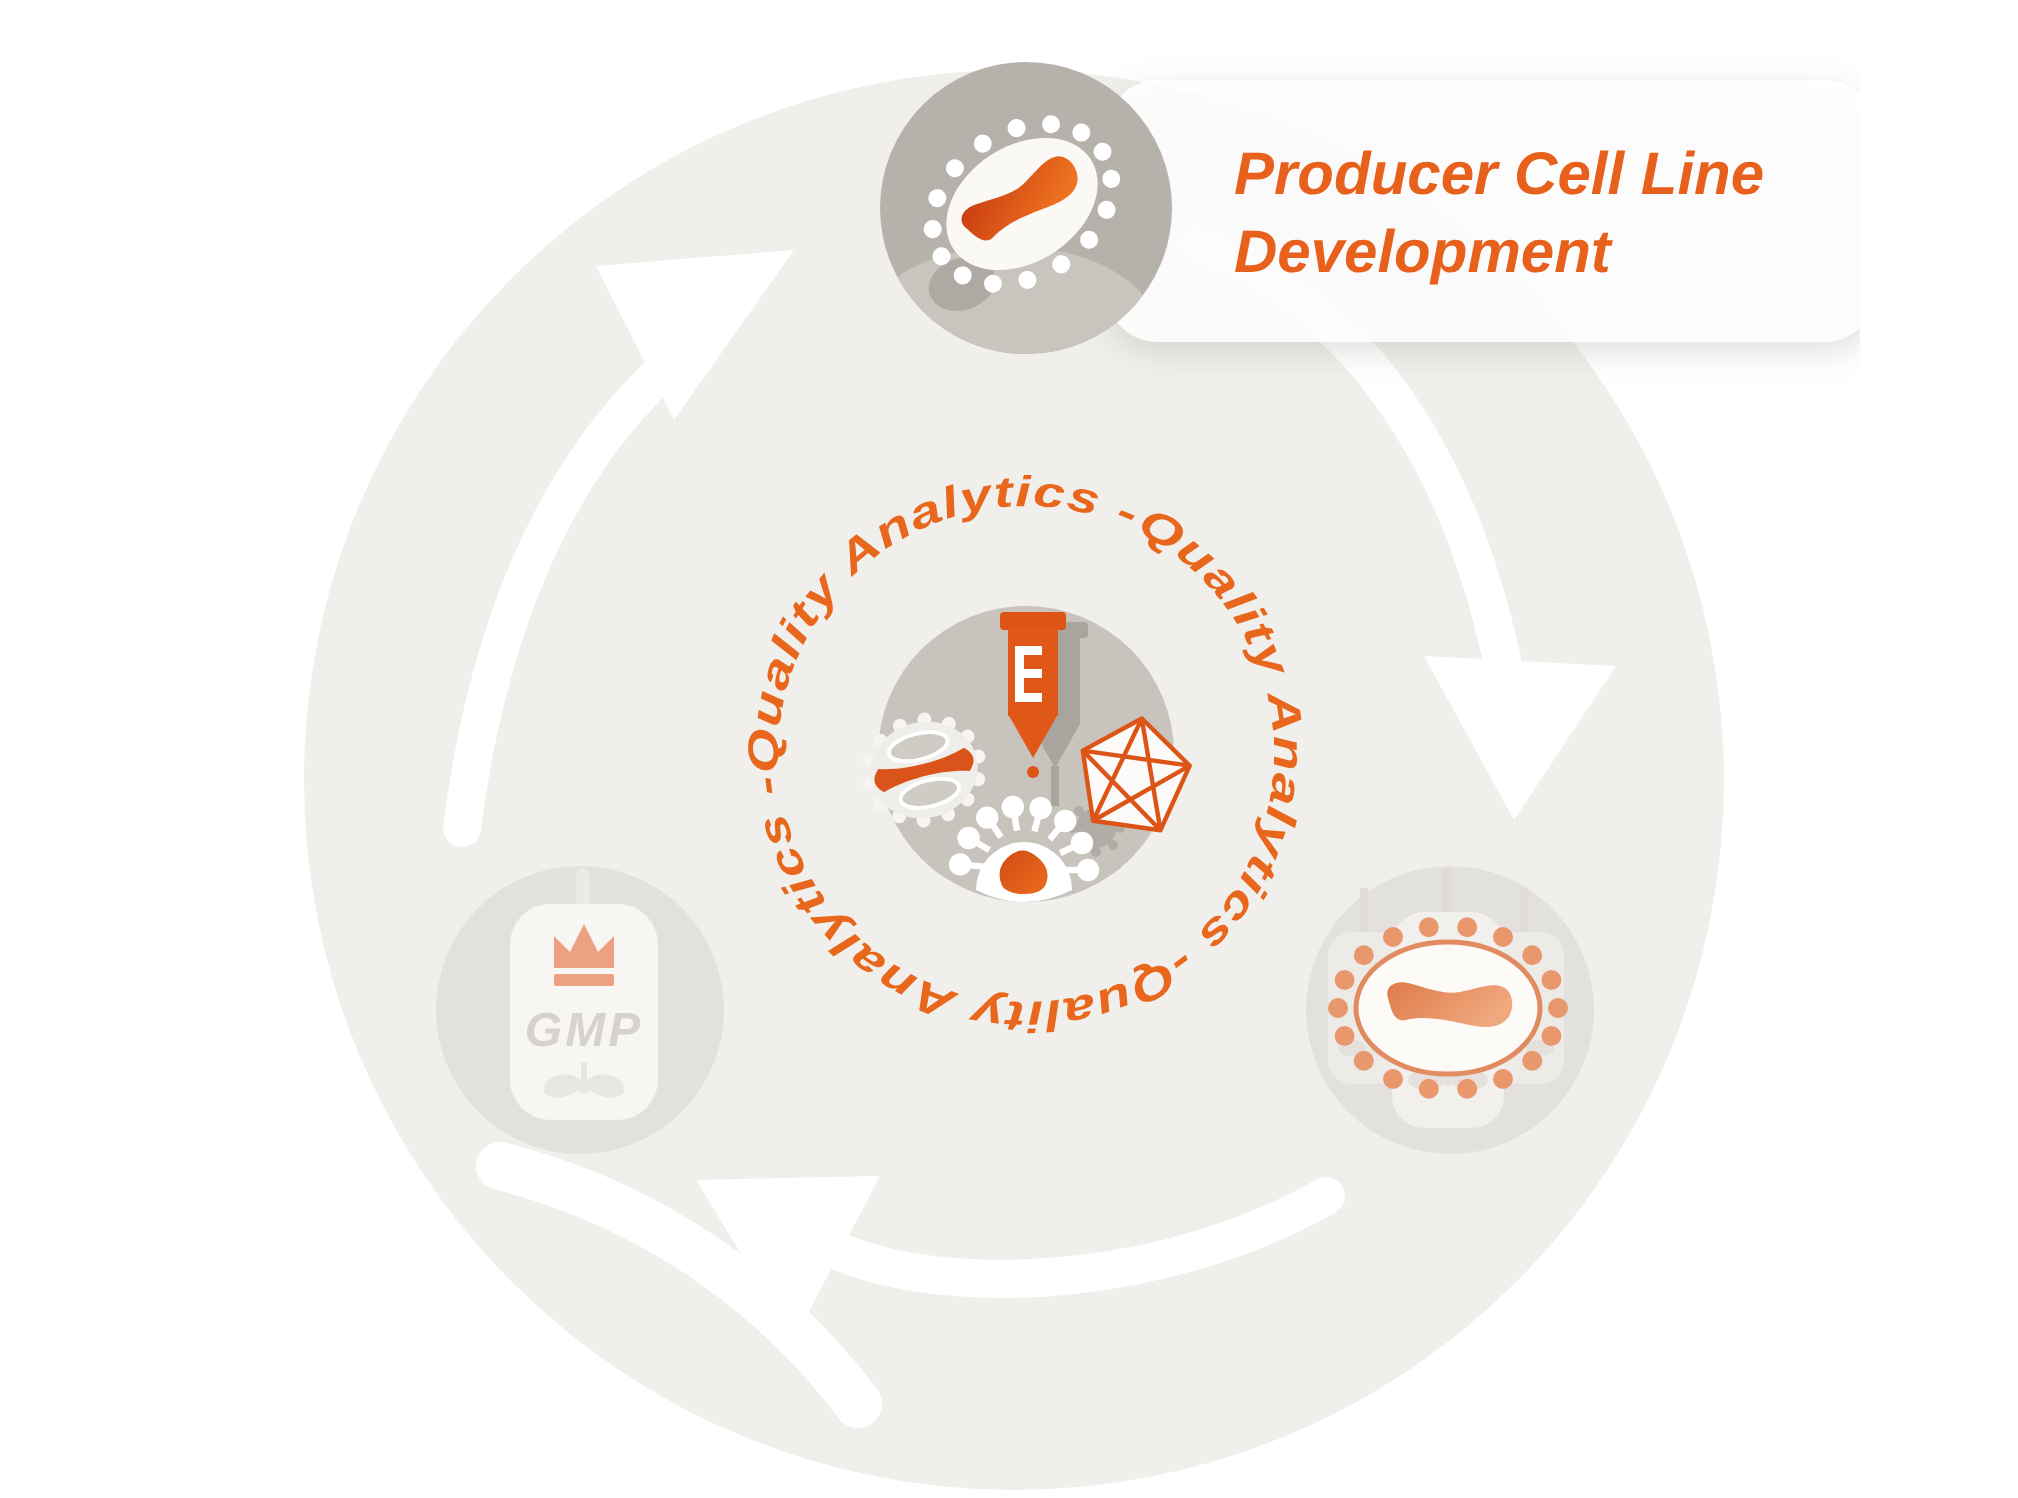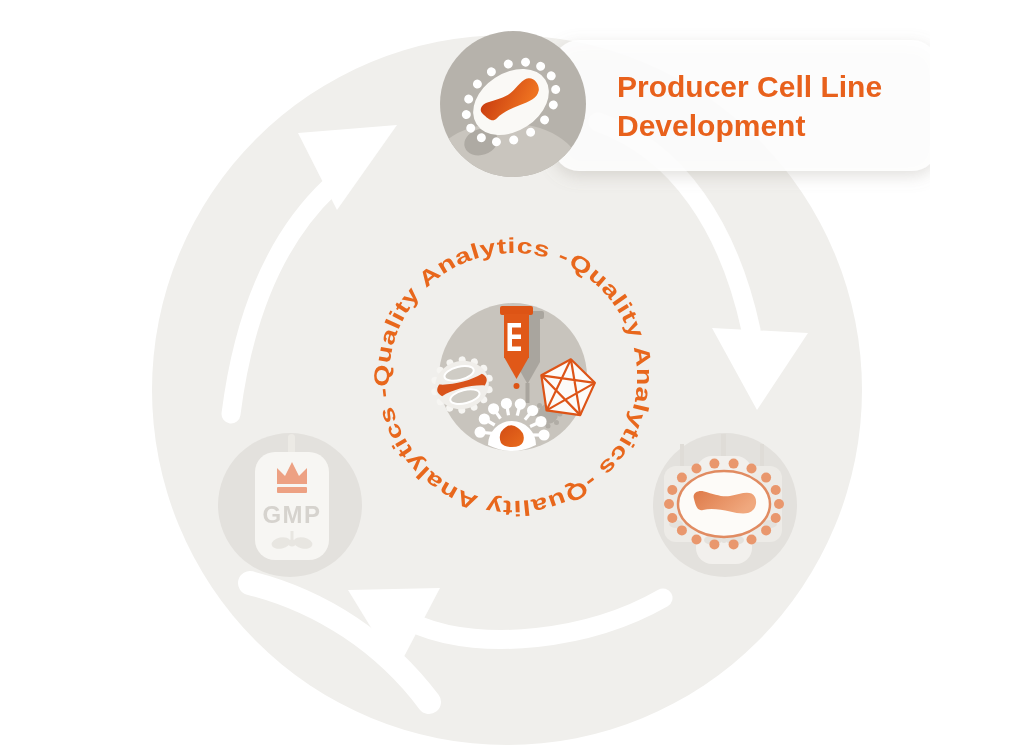--- a/index.html
+++ b/index.html
@@ -1,17 +1,17 @@
 <!DOCTYPE html>
 <html><head>
 <meta charset="utf-8">
 <style>
   html,body{margin:0;padding:0;background:#fff;}
   .stage{position:relative;width:930px;height:749px;background:#ffffff;overflow:hidden;
-         font-family:"Liberation Sans", sans-serif;}
+         font-family:"Liberation Sans", sans-serif;font-style:italic;}
   svg text{font-family:"Liberation Sans", sans-serif;}
   .ring-text{font-size:21.5px;font-weight:bold;fill:#e8671c;letter-spacing:0.5px;}
   .card-title{font-size:30px;font-weight:bold;fill:#e8611c;}
   .gmp-label{font-size:24px;font-weight:bold;fill:#d6d3ce;letter-spacing:1.5px;}
 </style>
 </head>
 <body>
 
 <div class="stage">
 <svg width="1009" height="749" viewBox="0 0 1009 749" xmlns="http://www.w3.org/2000/svg">

